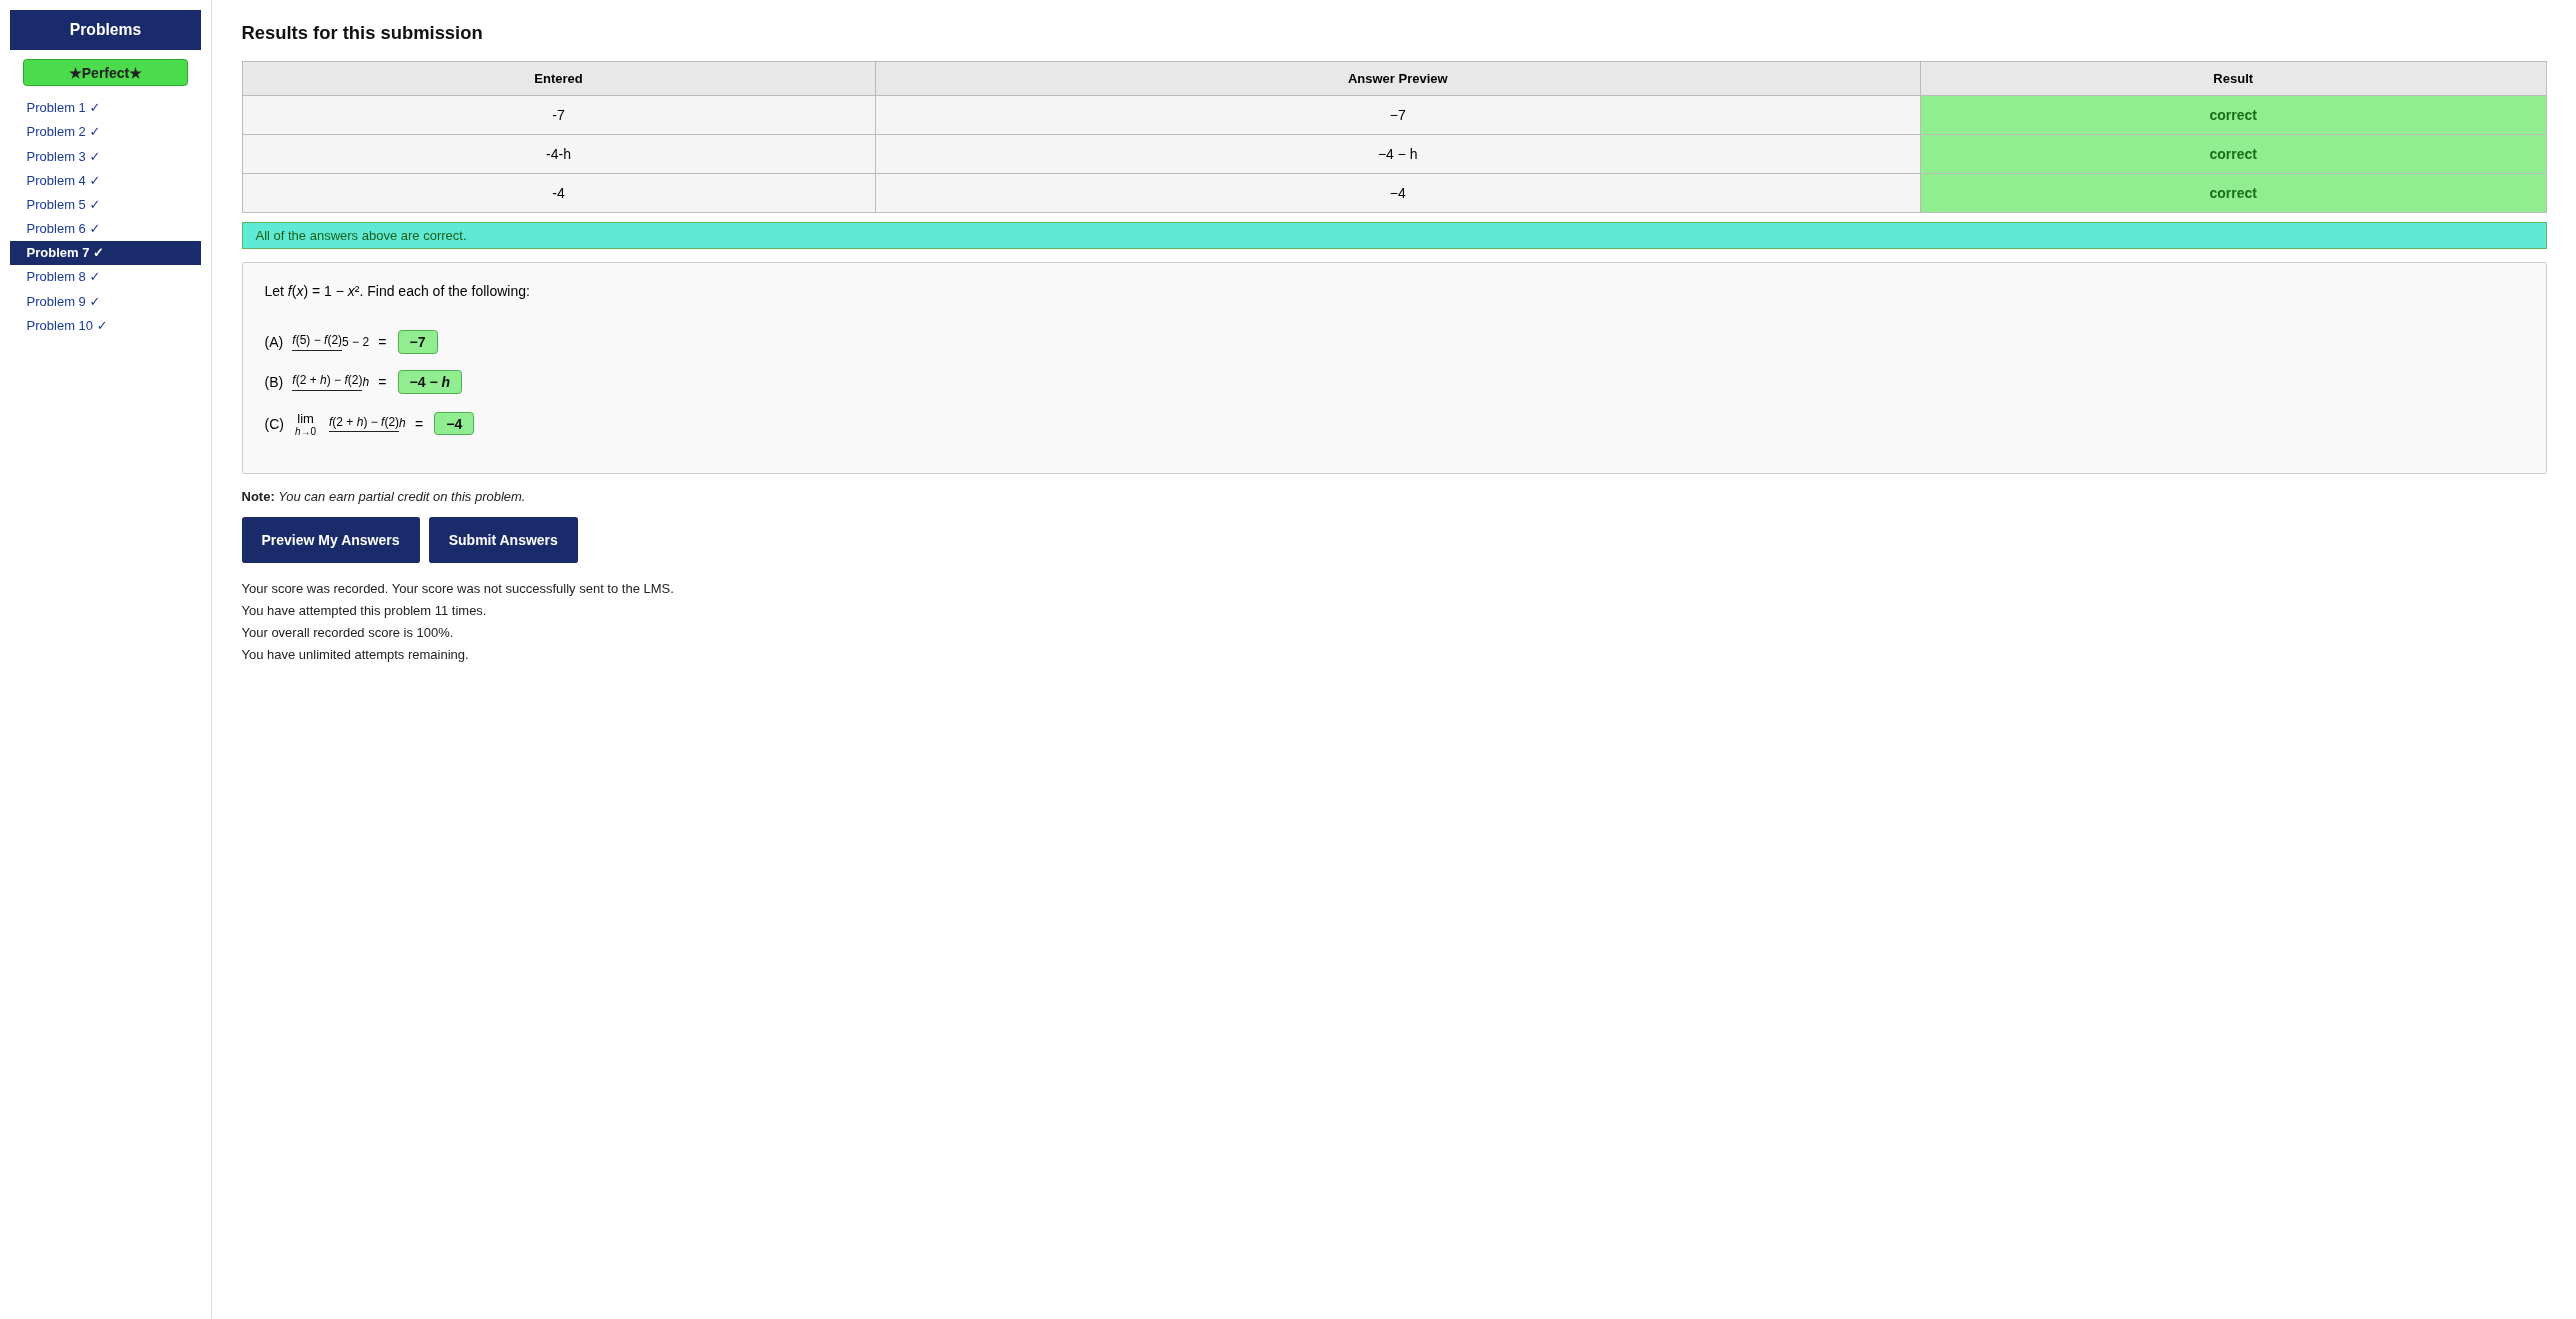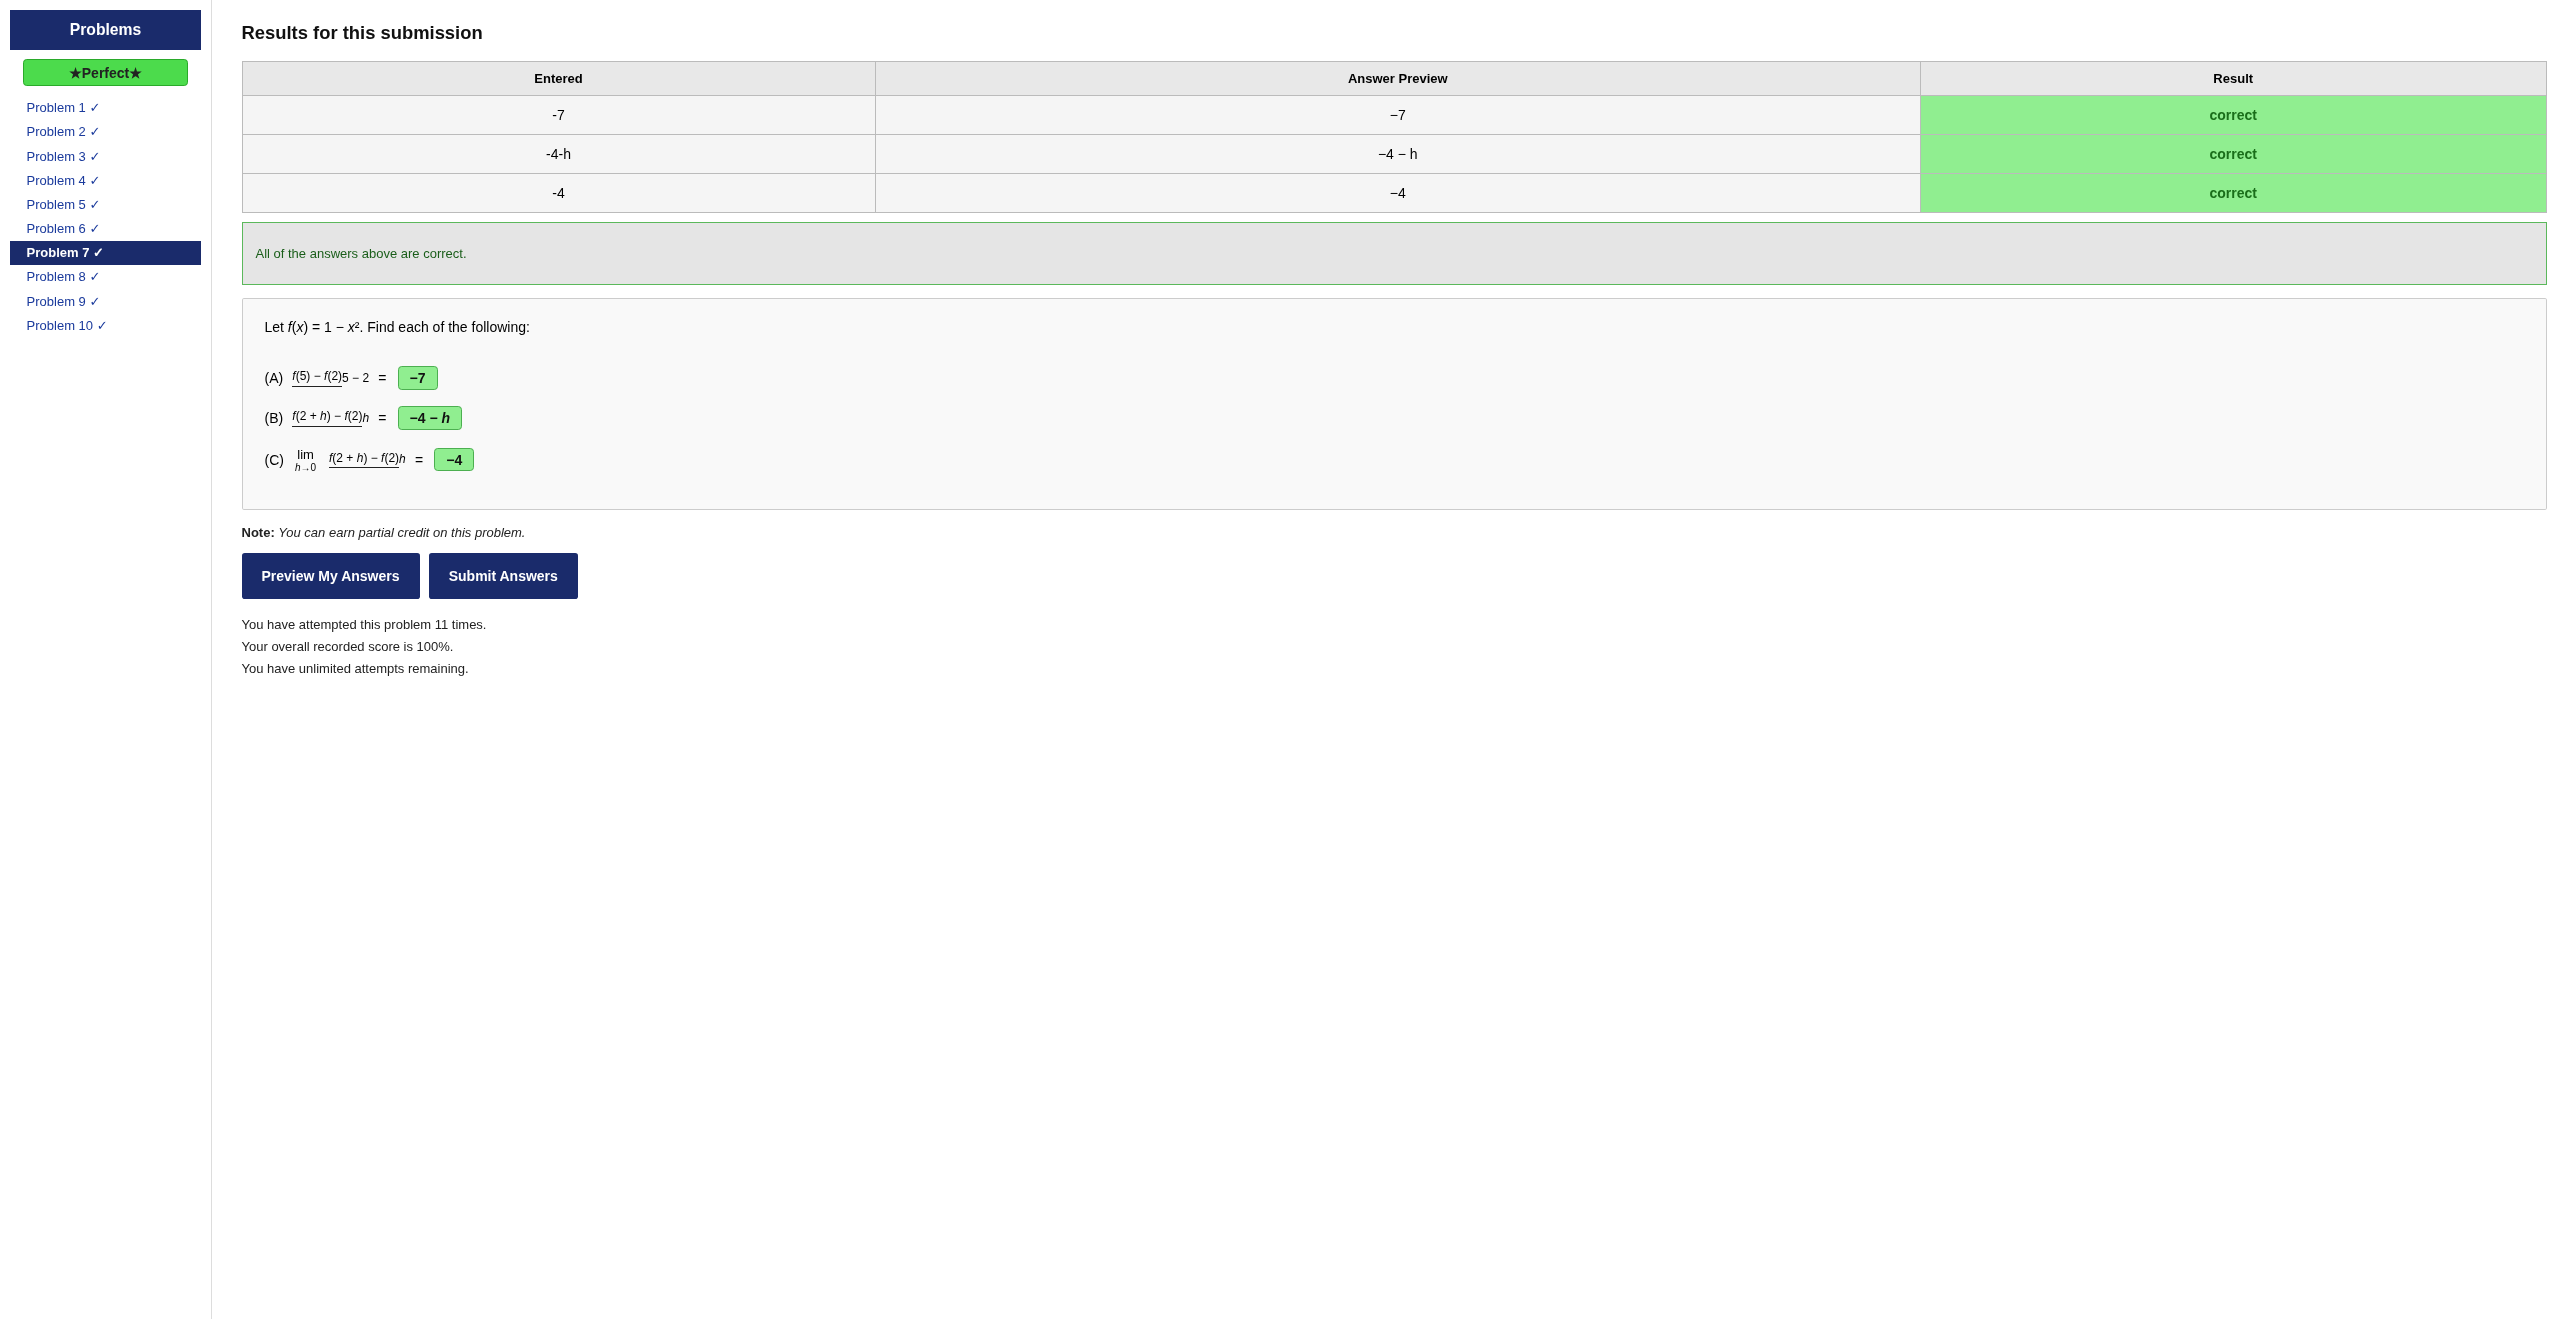--- a/index.html
+++ b/index.html
@@ -85,24 +85,24 @@
       font-size: 14px;
       background: #f5f5f5;
     }
     .result-correct {
       background: #90ee90 !important;
       color: #1a6e1a;
       font-weight: bold;
     }
     
     .all-correct-banner {
-      background: #e5e5e5;
+      background: #5eead4;
       border: 0.9px solid #5bb85b;
       color: #1a5e1a;
-      padding: 23px 13px;
+      padding: 5px 13px;
       font-size: 13px;
       margin-bottom: 13px;
     }
     
     .problem-box {
       border: 0.9px solid #ccc;
       background: #f9f9f9;
       padding: 20px 22px;
       margin-bottom: 14.7px;
       border-radius: 1.8px;
@@ -280,18 +280,19 @@
     <strong>Note:</strong>
     <em> You can earn partial credit on this problem.</em>
   </div>
 
   <div class="btn-row">
     <button class="btn-primary">Preview My Answers</button>
     <button class="btn-primary">Submit Answers</button>
   </div>
 
   <div class="score-info" id="score-lines">
+      <p>Your score was recorded. Your score was not successfully sent to the LMS.</p>
       <p>You have attempted this problem 11 times.</p>
       <p>Your overall recorded score is 100%.</p>
       <p>You have unlimited attempts remaining.</p>
     </div>
 </div>
 
 
 </body></html>

